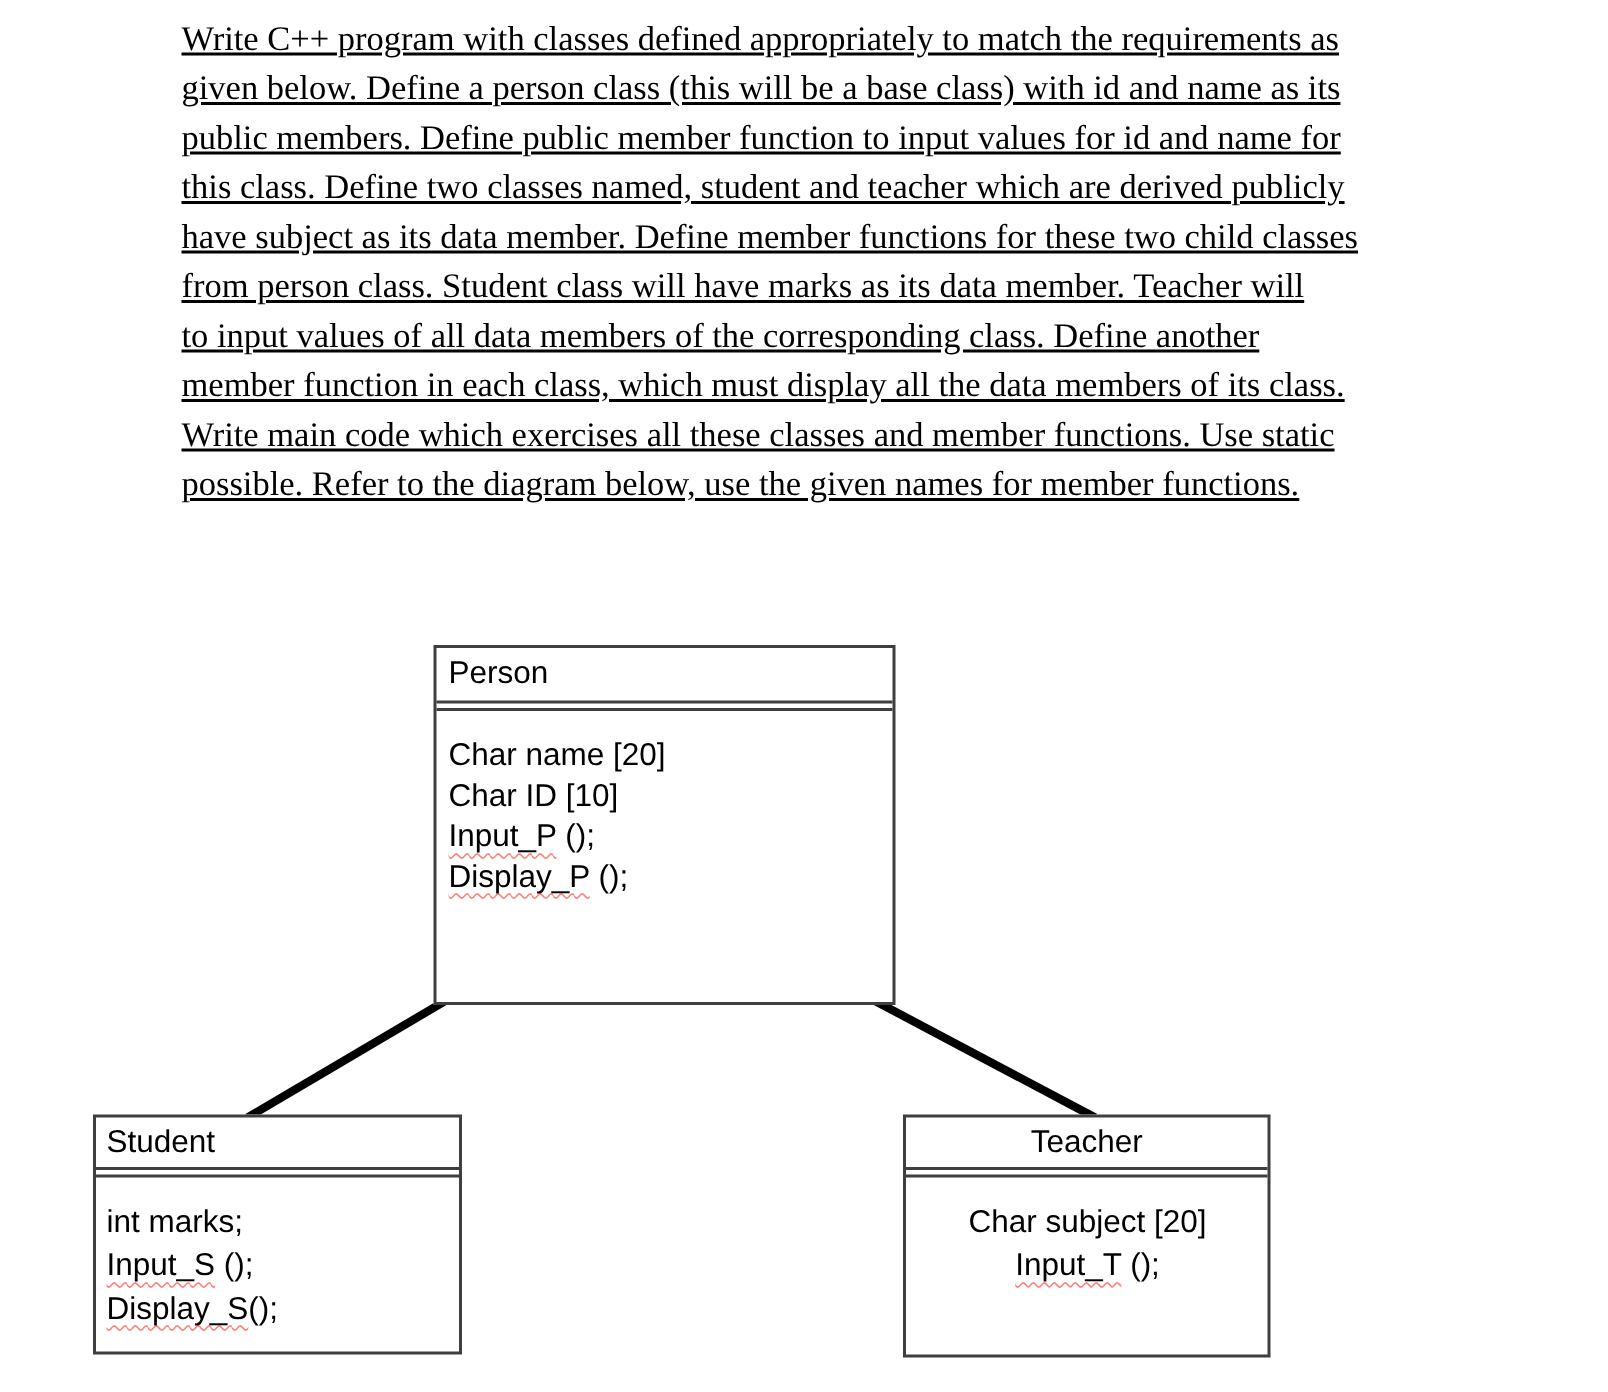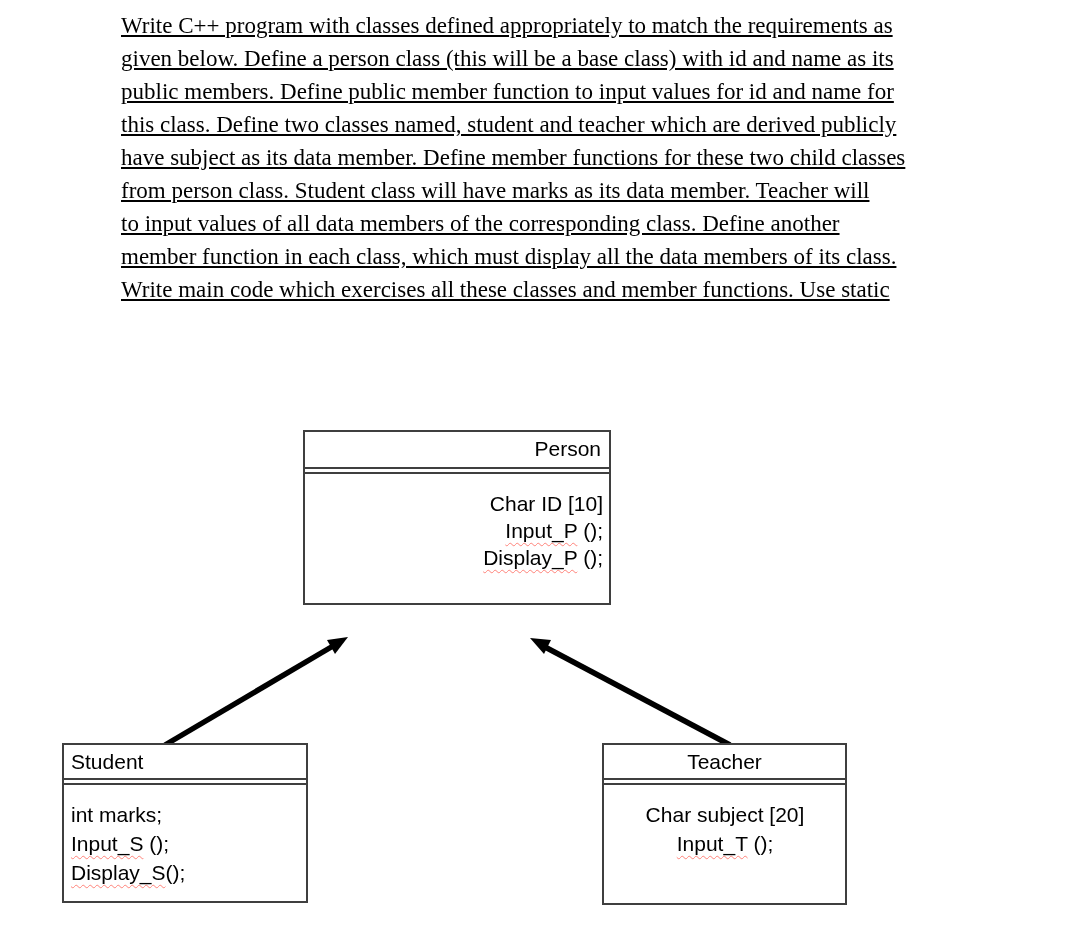--- a/index.html
+++ b/index.html
@@ -50,21 +50,21 @@
 
   .fn-squiggle {
     text-decoration-line: underline;
     text-decoration-style: wavy;
     text-decoration-color: #ff8279;
     text-decoration-thickness: 1px;
     text-underline-offset: 4px;
     text-decoration-skip-ink: none;
   }
 
-  #person-box  { left: 303px; top: 430px; width: 308px; height: 175px; text-align: right; }
+  #person-box  { left: 289px; top: 430px; width: 308px; height: 240px; }
   #student-box { left: 62px;  top: 743px; width: 246px; height: 160px; }
   #teacher-box { left: 602px; top: 743px; width: 245px; height: 162px; text-align: center; }
 
   
   #arrow-layer {
     position: absolute; left: 0; top: 0;
     width: 1072px; height: 928px;
     pointer-events: none;
   }
 </style>
@@ -74,36 +74,38 @@
 <div class="para">
   <div class="pline">Write C++ program with classes defined appropriately to match the requirements as</div>
   <div class="pline">given below. Define a person class (this will be a base class) with id and name as its</div>
   <div class="pline">public members. Define public member function to input values for id and name for</div>
   <div class="pline">this class. Define two classes named, student and teacher which are derived publicly</div>
   <div class="pline">have subject as its data member. Define member functions for these two child classes</div>
   <div class="pline">from person class. Student class will have marks as its data member. Teacher will</div>
   <div class="pline">to input values of all data members of the corresponding class. Define another</div>
   <div class="pline">member function in each class, which must display all the data members of its class.</div>
   <div class="pline">Write main code which exercises all these classes and member functions. Use static</div>
+  <div class="pline">possible. Refer to the diagram below, use the given names for member functions.</div>
 </div>
 
 <svg id="arrow-layer" viewBox="0 0 1072 928" xmlns="http://www.w3.org/2000/svg">
   <g>
     <line x1="165" y1="745" x2="333" y2="646" stroke="#000000" stroke-width="5.5"></line>
     <polygon points="348,637 335,654 327,640" fill="#000000"></polygon>
   </g>
   <g>
     <line x1="730" y1="745" x2="545" y2="647" stroke="#000000" stroke-width="5.5"></line>
     <polygon points="530,638 551,640 544,654" fill="#000000"></polygon>
   </g>
 </svg>
 
 <div id="person-box" class="clsbox person">
   <div class="hdr">Person</div>
   <div class="bdy">
+    <div class="member-row"><span>Char name [20]</span></div>
     <div class="member-row"><span>Char ID [10]</span></div>
     <div class="member-row"><span class="fn-squiggle">Input_P</span><span> ();</span></div>
     <div class="member-row"><span class="fn-squiggle">Display_P</span><span> ();</span></div>
   </div>
 </div>
 
 <div id="student-box" class="clsbox child">
   <div class="hdr">Student</div>
   <div class="bdy">
     <div class="member-row"><span>int marks;</span></div>

